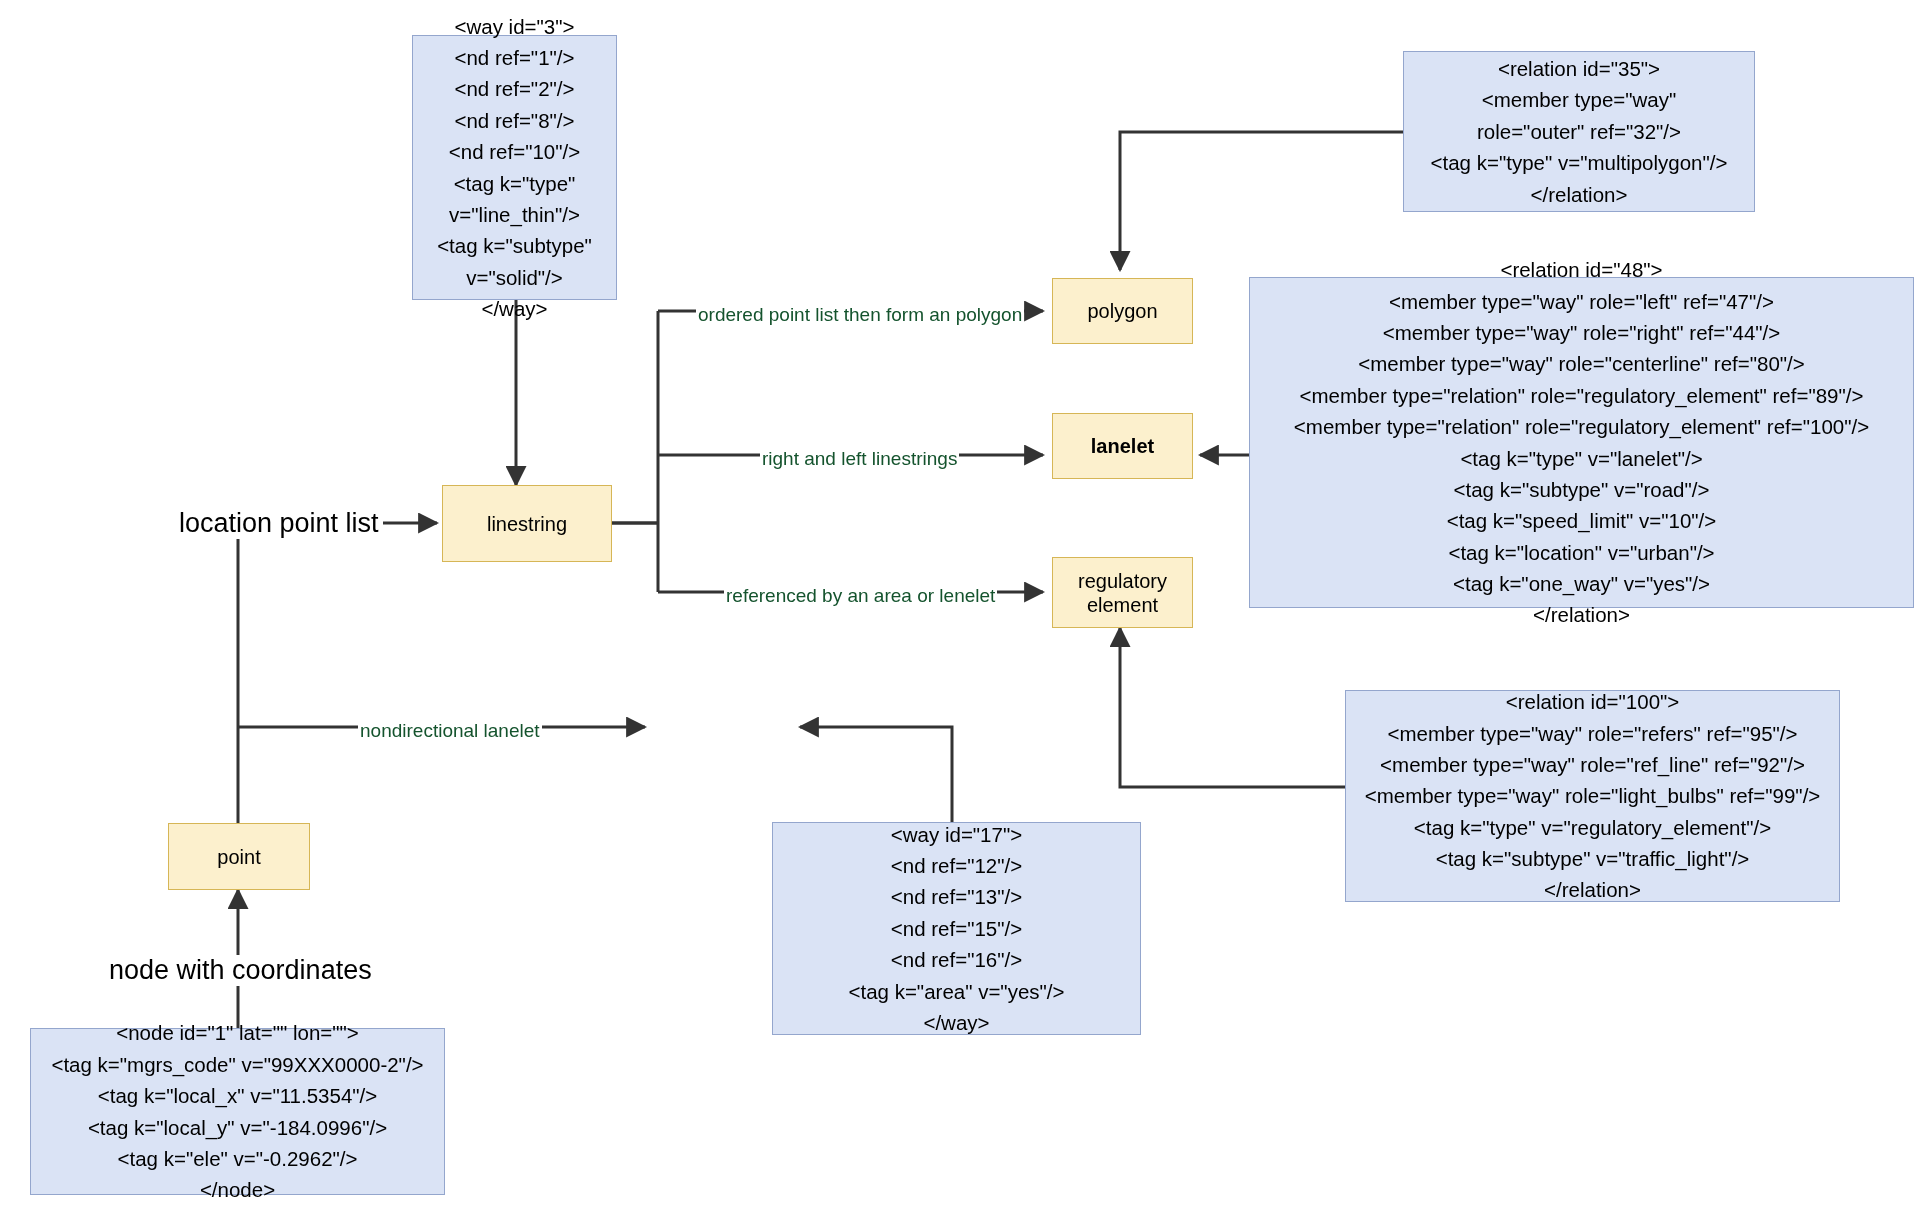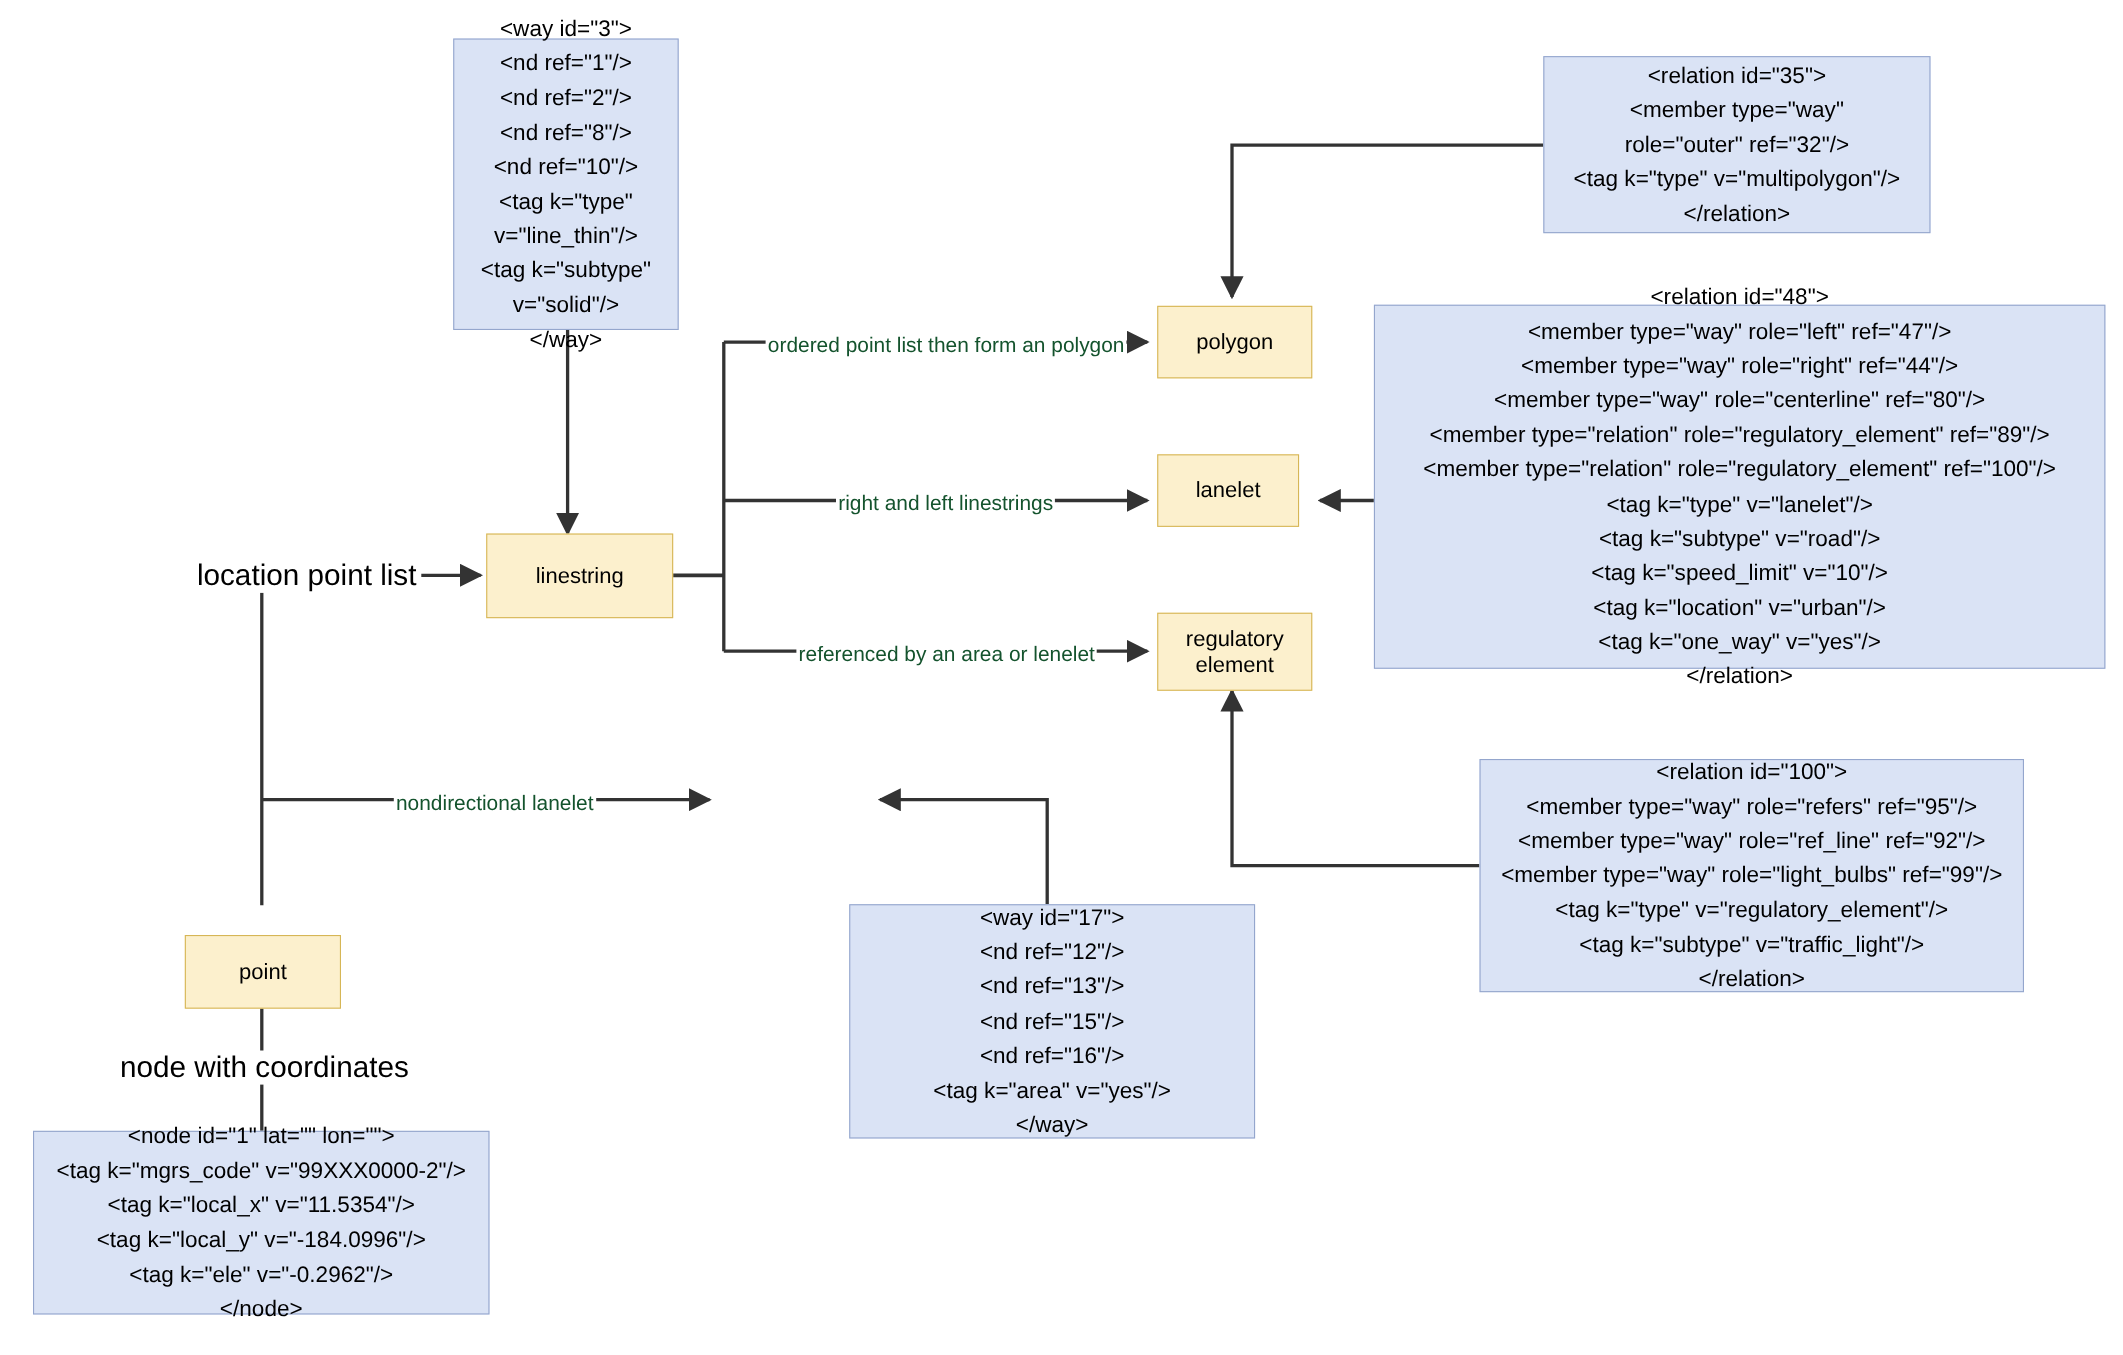--- a/index.html
+++ b/index.html
@@ -155,27 +155,27 @@
 &lt;tag k="mgrs_code" v="99XXX0000-2"/&gt;
 &lt;tag k="local_x" v="11.5354"/&gt;
 &lt;tag k="local_y" v="-184.0996"/&gt;
 &lt;tag k="ele" v="-0.2962"/&gt;
 &lt;/node&gt;</div>
 
   <div class="node node-yellow" style="left:442px; top:485px; width:170px; height:77px;">linestring</div>
 
   <div class="node node-yellow" style="left:1052px; top:278px; width:141px; height:66px;">polygon</div>
 
-  <div class="node node-yellow" style="left:1052px; top:413px; width:129px; height:66px;">lanelet</div>
+  <div class="node node-yellow" style="left:1052px; top:413px; width:141px; height:66px;font-weight:bold;">lanelet</div>
 
   <div class="node node-yellow" style="left:1052px; top:557px; width:141px; height:71px; white-space:pre-line;">regulatory
 element</div>
 
 
-  <div class="node node-yellow" style="left:168px; top:823px; width:142px; height:67px;margin-top:27px;">point</div>
+  <div class="node node-yellow" style="left:168px; top:823px; width:142px; height:67px;">point</div>
 
   <div class="plain-label" style="left:176px; top:508px;">location point list</div>
 
   <div class="plain-label" style="left:106px; top:955px;">node with coordinates</div>
 
   <div class="edge-label" style="left:696px; top:305px;">ordered point list then form an polygon</div>
 
   <div class="edge-label" style="left:760px; top:449px;">right and left linestrings</div>
 
   <div class="edge-label" style="left:724px; top:586px;">referenced by an area or lenelet</div>

